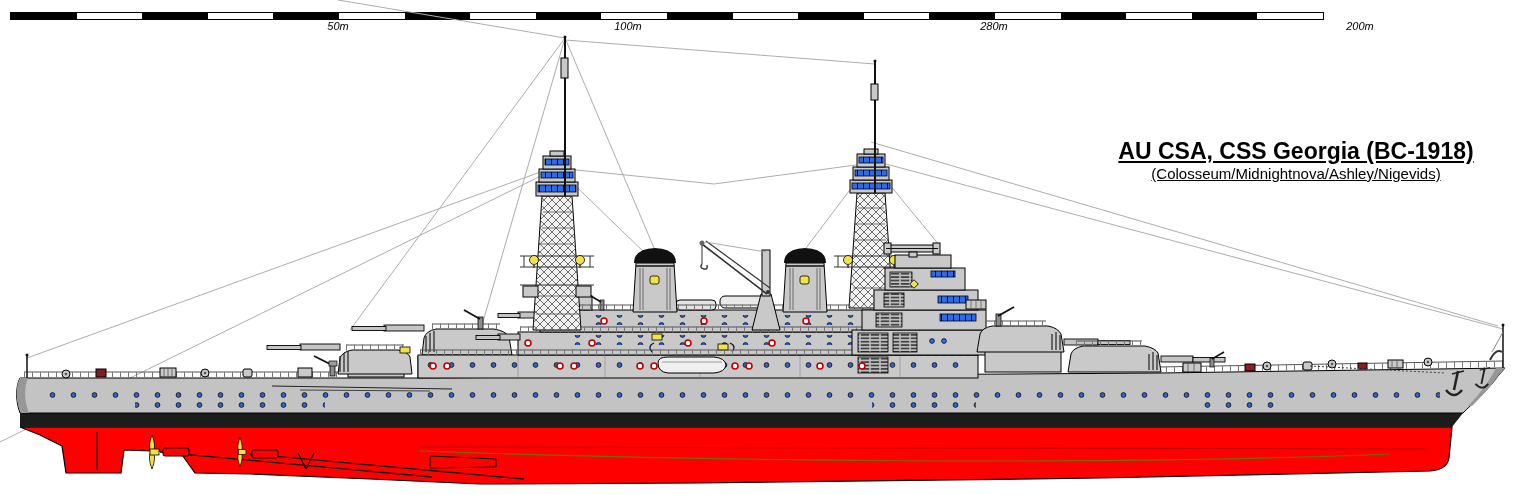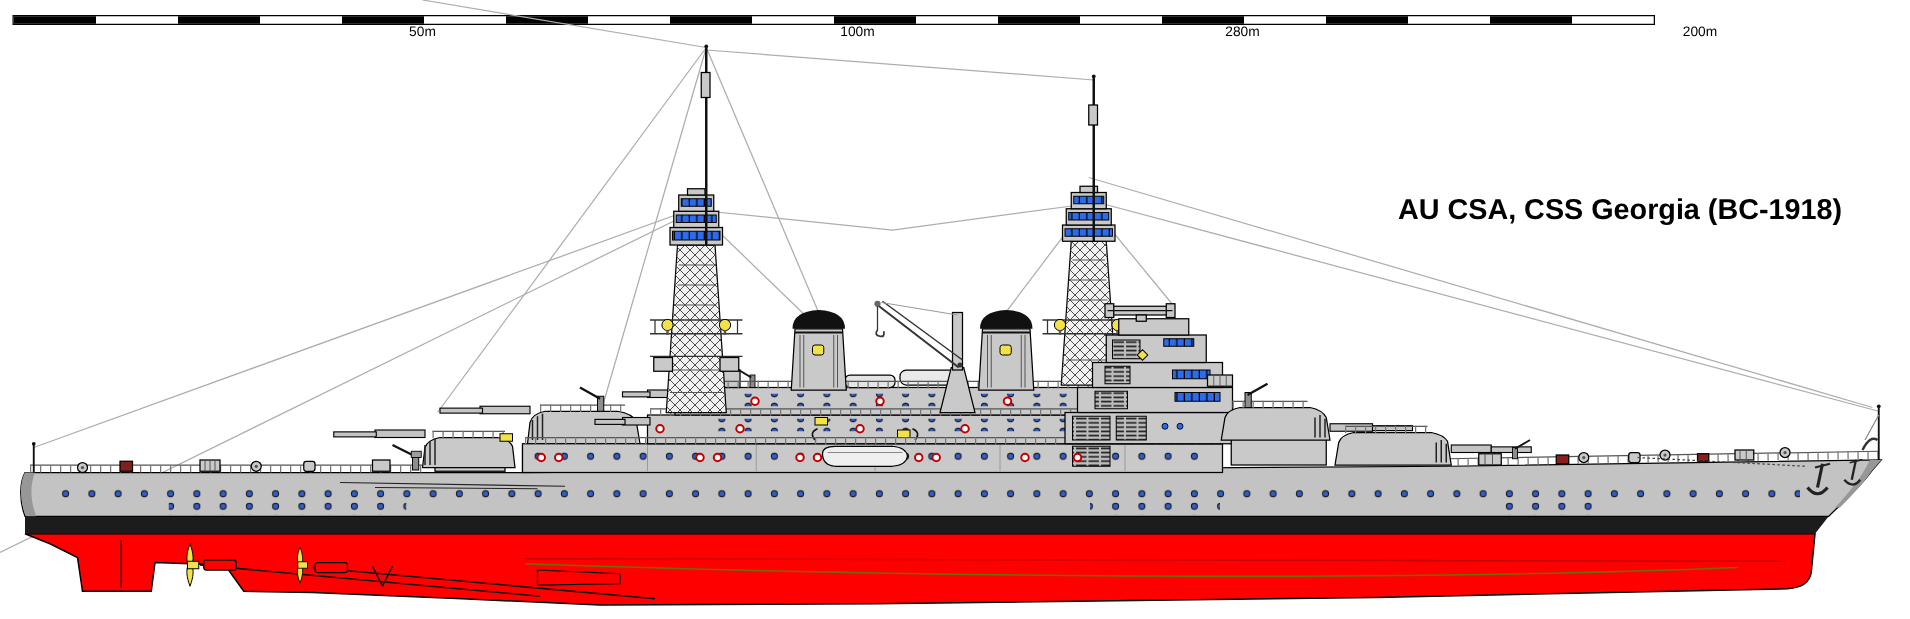--- a/index.html
+++ b/index.html
@@ -11,23 +11,23 @@
   }
   html,body{margin:0;padding:0;}
   #stage{position:relative;width:1528px;height:495px;background:var(--bg);
     font-family:"Liberation Sans", sans-serif; overflow:hidden;}
   #stage svg{position:absolute;left:0;top:0;}
   
   .scalebar{position:absolute;left:10px;top:12px;width:1312px;height:6px;
     border:1px solid var(--outline);
     background:repeating-linear-gradient(90deg,#000 0 65.6px,#fff 65.6px 131.2px);}
   .scalelabel{position:absolute;top:20px;transform:translateX(-50%);
-    font-size:11px;color:var(--text);white-space:nowrap;}
+    font-size:11px;color:var(--text);white-space:nowrap;font-style:italic;}
   
-  .titleblock{position:absolute;left:1078px;top:154px;width:436px;text-align:center;color:var(--text);}
+  .titleblock{position:absolute;left:1078px;top:138px;width:436px;text-align:center;color:var(--text);text-decoration:underline;}
   .titleblock .main{font-size:23px;font-weight:bold;line-height:26px;}
   .titleblock .credits{font-size:15px;line-height:19px;}
   
   .f-hull{fill:var(--hull-grey);stroke:var(--outline);stroke-width:1;}
   .f-super{fill:var(--super-grey);stroke:var(--outline);stroke-width:1;}
   .f-shade{fill:var(--hull-shade);stroke:none;}
   .f-boot{fill:var(--boot-top);stroke:none;}
   .f-red{fill:var(--antifoul-red);stroke:var(--outline);stroke-width:1.2;}
   .f-redpart{fill:var(--antifoul-red);stroke:var(--outline);stroke-width:1;}
   .f-black{fill:var(--funnel-cap);stroke:none;}
@@ -43,26 +43,27 @@
   .dk{stroke:#111;fill:none;}
   .louv{fill:url(#louv);stroke:#000;stroke-width:0.8;}
 </style>
 </head>
 <body>
 
 <div id="stage">
 
   <div class="scalebar"></div>
   <div class="scalelabel" style="left:338px">50m</div>
-  <div class="scalelabel" style="left:686px">100m</div>
+  <div class="scalelabel" style="left:628px">100m</div>
   <div class="scalelabel" style="left:994px">280m</div>
   <div class="scalelabel" style="left:1360px">200m</div>
 
   <div class="titleblock">
     <div class="main">AU CSA, CSS Georgia (BC-1918)</div>
+    <div class="credits">(Colosseum/Midnightnova/Ashley/Nigevids)</div>
   </div>
 
   <svg width="1528" height="495" viewBox="0 0 1528 495">
     <defs>
       <pattern id="ph" width="21" height="10" patternUnits="userSpaceOnUse">
         <circle cx="10.5" cy="5" r="2.4" fill="#2F5FD3" stroke="#1A1A1A" stroke-width="0.9"></circle>
       </pattern>
       <pattern id="lat" width="8" height="8" patternUnits="userSpaceOnUse">
         <path d="M0,0 L8,8 M8,0 L0,8" stroke="#4F4F4F" stroke-width="0.8" fill="none"></path>
       </pattern>

